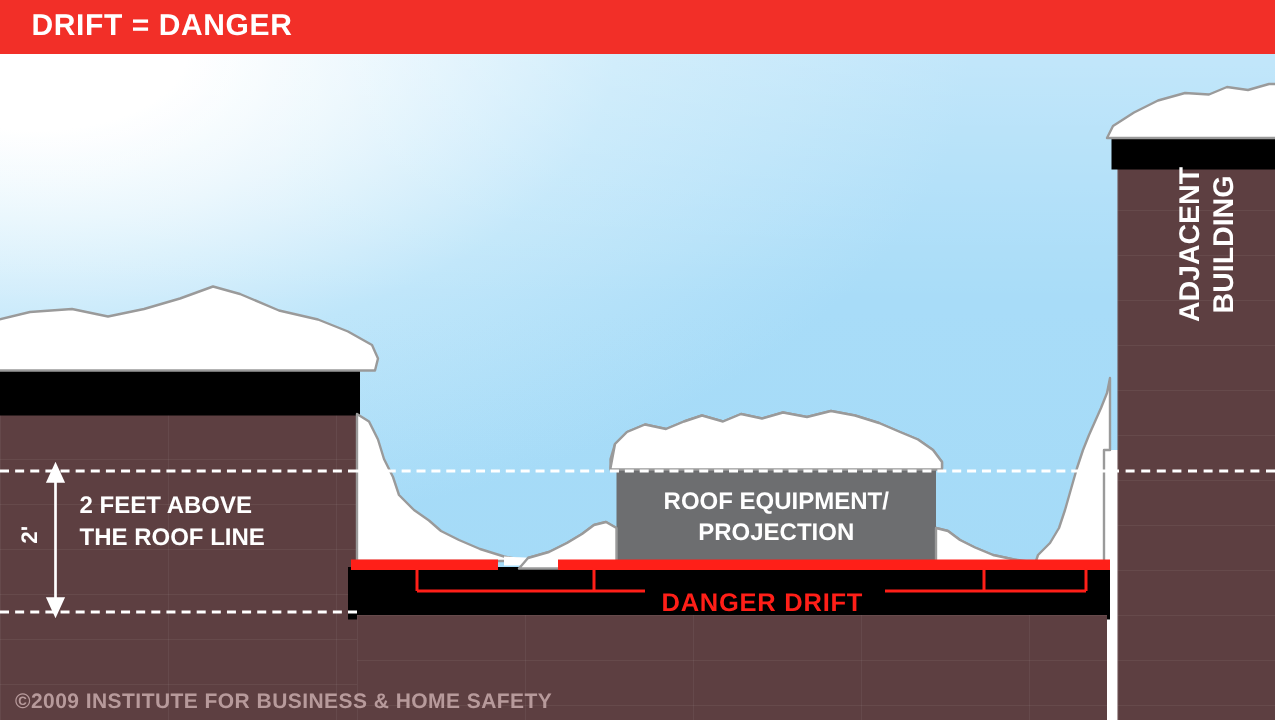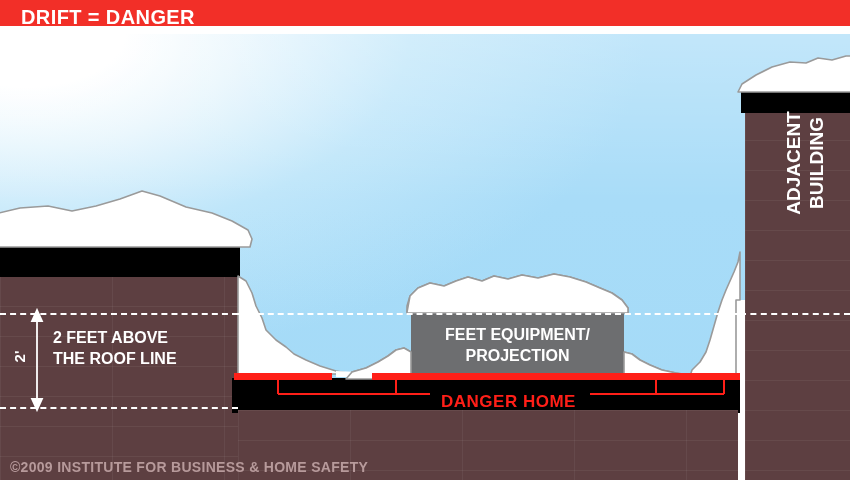--- a/index.html
+++ b/index.html
@@ -14,21 +14,21 @@
     overflow: hidden;
     font-family: "Liberation Sans", sans-serif;
     background: #ffffff;
     user-select: none;
   }
 
   
   #banner {
     position: absolute;
     left: 0; top: 0;
-    width: 850px; height: 26px;
+    width: 850px; height: 36px;
     background: #f22f28;
     z-index: 60;
   }
   #banner-title {
     position: absolute;
     left: 21px; top: 6px;
     color: #ffffff;
     font-size: 20px;
     font-weight: bold;
     letter-spacing: 0.4px;
@@ -232,21 +232,21 @@
 
     <path d="M 624,352 L 632,354 L 640,360 L 650,365 L 662,370 L 676,373
              L 690,375 L 690,378 L 624,378 Z" fill="#ffffff" stroke="#9a9a9a" stroke-width="1.6" stroke-linejoin="round"></path>
 
     <path d="M 736,300 L 736,376 L 690,376 L 692,370 L 700,362 L 706,352
              L 710,340 L 714,326 L 718,312 L 722,300 L 726,290 L 730,281
              L 734,272 L 738,262 L 740,252 L 740,300 Z" fill="#ffffff" stroke="#9a9a9a" stroke-width="1.6" stroke-linejoin="round"></path>
   </svg>
 
   <div id="equip"></div>
-  <div id="equip-label">FEET EQUIPMENT/
+  <div id="equip-label">ROOF EQUIPMENT/
 PROJECTION</div>
 
   <svg class="snowlayer" viewBox="0 0 850 480" preserveAspectRatio="none" style="z-index:20;">
     <path d="M 411,379 L 411,352 L 404,348 L 396,350 L 388,356 L 378,362
              L 366,368 L 352,372 L 346,379 Z" fill="#ffffff" stroke="#9a9a9a" stroke-width="1.6" stroke-linejoin="round"></path>
     <path d="M 624,379 L 624,352 L 632,354 L 640,360 L 650,365 L 662,370
              L 676,373 L 690,376 L 690,379 Z" fill="#ffffff" stroke="#9a9a9a" stroke-width="1.6" stroke-linejoin="round"></path>
     <path d="M 407,312 L 410,296 L 418,288 L 430,283 L 444,286 L 456,281
              L 468,277 L 482,281 L 494,276 L 508,279 L 522,275 L 538,278
              L 554,274 L 570,277 L 586,282 L 600,288 L 612,293 L 622,300
@@ -266,21 +266,21 @@
       <line x1="278" y1="8" x2="278" y2="24"></line>
       <line x1="278" y1="24" x2="430" y2="24"></line>
       <line x1="396" y1="8" x2="396" y2="24"></line>
       <line x1="656" y1="8" x2="656" y2="24"></line>
       <line x1="590" y1="24" x2="656" y2="24"></line>
       <line x1="656" y1="24" x2="724" y2="24"></line>
       <line x1="724" y1="8" x2="724" y2="24"></line>
     </g>
   </svg>
 
-  <div id="danger-label">DANGER HOME</div>
+  <div id="danger-label">DANGER DRIFT</div>
 
   <div class="dash" id="dash-top-left"></div>
   <div class="dash" id="dash-top-mid"></div>
   <div class="dash" id="dash-top-right"></div>
   <div class="dash" id="dash-bottom"></div>
 
   <svg id="dimension" viewBox="0 0 30 104" preserveAspectRatio="none">
     <g stroke="#ffffff" stroke-width="1.8" fill="#ffffff">
       <line x1="15" y1="8" x2="15" y2="96"></line>
       <polygon points="15,2 10,13 20,13"></polygon>

